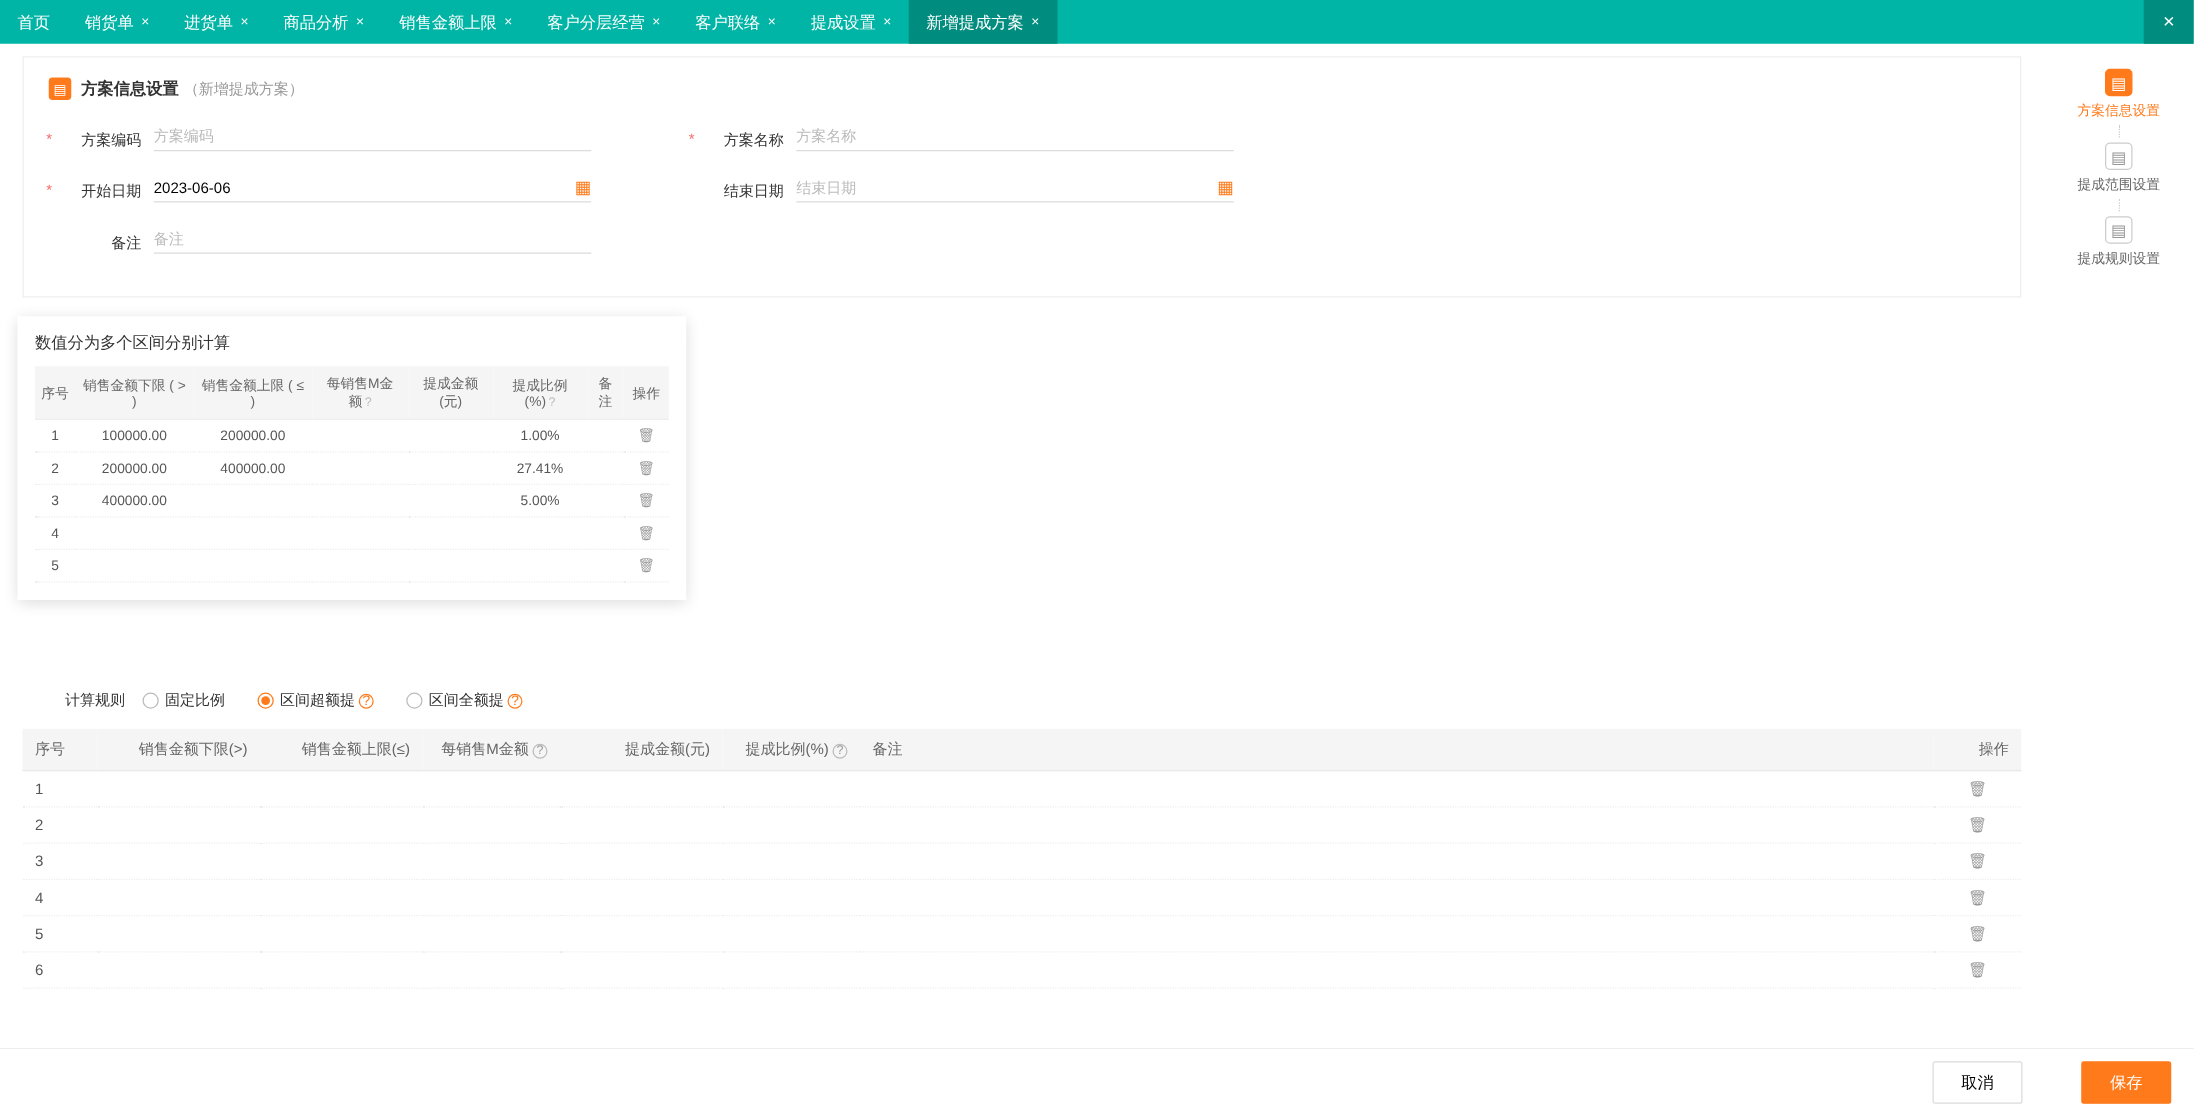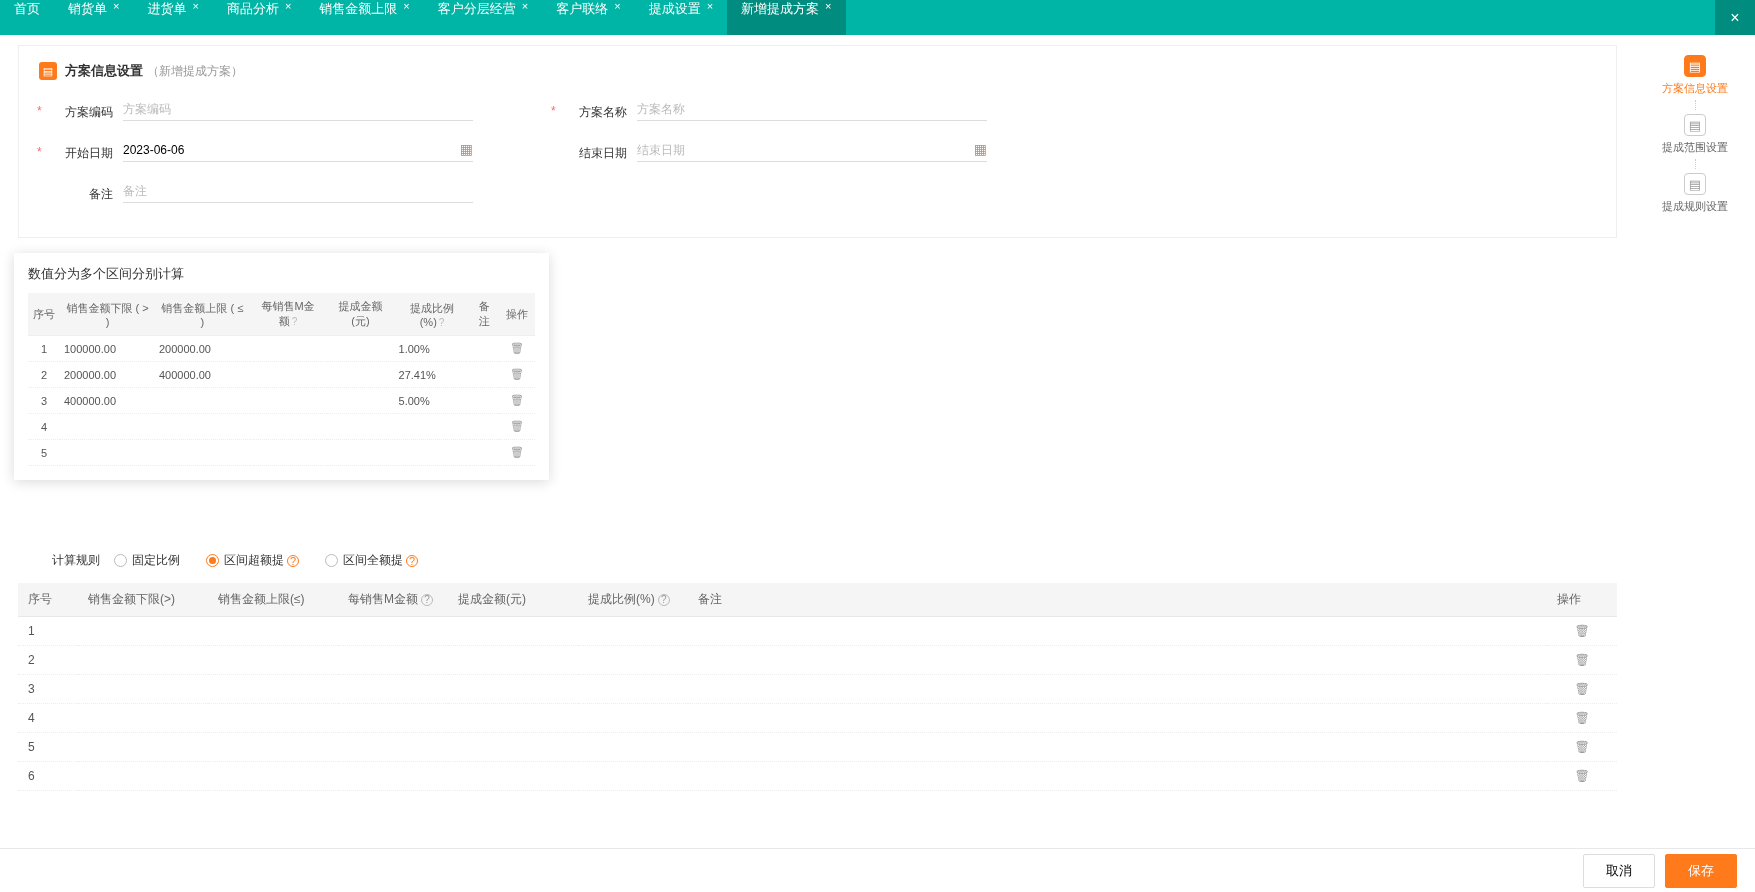--- a/index.html
+++ b/index.html
@@ -1,20 +1,20 @@
 <!DOCTYPE html>
 <html><head>
 <meta charset="utf-8">
 <style>
 * { box-sizing: border-box; margin: 0; padding: 0; }
 body { font-family: "Microsoft YaHei", Arial, sans-serif; font-size: 12px; color: #333; background: #fff; }
 
 
 .top-tabs { background: #00b5a5; height: 35px; display: flex; align-items: stretch; position: relative; }
-.tab { display: flex; align-items: flex-start; padding: 0 14px; color: #fff; cursor: pointer; font-size: 13px; white-space: nowrap; }
+.tab { display: flex; align-items: center; padding: 0 14px; color: #fff; cursor: pointer; font-size: 13px; white-space: nowrap; }
 .tab.active { background: #008c7e; }
 .tab .close { margin-left: 6px; font-size: 11px; }
 .tab-close-all { position: absolute; right: 0; top: 0; width: 40px; height: 35px; background: #008c7e; color: #fff; display: flex; align-items: center; justify-content: center; font-size: 16px; cursor: pointer; }
 
 
 .page-body { display: flex; }
 .main-area { flex: 1; padding: 10px 18px 60px 18px; min-width: 0; }
 .side-nav { width: 120px; padding-top: 20px; display: flex; flex-direction: column; align-items: center; }
 .side-step { display: flex; flex-direction: column; align-items: center; margin-bottom: 4px; }
 .side-step .icon-box { width: 22px; height: 22px; border: 1px solid #ccc; border-radius: 4px; display: flex; align-items: center; justify-content: center; font-size: 13px; color: #999; background: #fff; }
@@ -41,47 +41,47 @@
 .date-icon { position: absolute; right: 0; top: 2px; color: #ff7a1a; font-size: 14px; pointer-events: none; }
 
 
 .popover { position: absolute; left: 14px; top: 253px; width: 535px; background: #fff; box-shadow: 0 2px 12px rgba(0,0,0,0.15); padding: 12px 14px 14px 14px; z-index: 100; font-size: 12px; }
 .popover h4 { font-size: 13px; font-weight: normal; margin-bottom: 10px; }
 .pop-example-row { display: flex; align-items: flex-start; margin-bottom: 10px; }
 .example-tag { background: #e0f5ee; color: #00a389; padding: 1px 4px; border-radius: 2px; font-size: 11px; margin-right: 6px; flex-shrink: 0; line-height: 18px; }
 .example-text { color: #555; line-height: 18px; }
 .pop-table { width: 100%; border-collapse: collapse; font-size: 11px; }
 .pop-table th { background: #f5f5f5; padding: 6px 4px; text-align: center; color: #666; font-weight: normal; border-bottom: 1px solid #eee; }
-.pop-table td { padding: 6px 4px; text-align: left; border-bottom: 1px dotted #eee; color: #555; }
+.pop-table td { padding: 6px 4px; text-align: center; border-bottom: 1px dotted #eee; color: #555; }
 .pop-table td.center { text-align: center; }
 .pop-table .help { color: #bbb; font-size: 10px; margin-left: 2px; }
 .pop-note { color: #ff7a1a; font-size: 11px; margin-top: 10px; }
 .trash-icon { color: #999; cursor: pointer; }
 
 
 .calc-rule-row { display: flex; align-items: center; margin: 0 0 14px 18px; padding-top: 4px; }
 .calc-rule-label { width: 64px; text-align: right; margin-right: 14px; color: #333; }
 .radio-group { display: flex; align-items: center; gap: 26px; }
 .radio-item { display: flex; align-items: center; cursor: pointer; }
 .radio-circle { width: 13px; height: 13px; border: 1px solid #bbb; border-radius: 50%; margin-right: 5px; display: flex; align-items: center; justify-content: center; }
 .radio-item.selected .radio-circle { border-color: #ff7a1a; }
 .radio-item.selected .radio-circle::after { content: ""; width: 7px; height: 7px; background: #ff7a1a; border-radius: 50%; }
 .radio-item .help-q { color: #ff7a1a; font-size: 11px; margin-left: 3px; border: 1px solid #ff7a1a; border-radius: 50%; width: 12px; height: 12px; display: inline-flex; align-items: center; justify-content: center; }
 
 
 .main-table { width: 100%; border-collapse: collapse; font-size: 12px; }
-.main-table th { background: #f5f5f5; padding: 8px 10px; color: #666; font-weight: normal; text-align: left; border-bottom: 1px solid #e8e8e8; }
+.main-table th { background: #f5f5f5; padding: 8px 10px; color: #666; font-weight: normal; text-align: right; border-bottom: 1px solid #e8e8e8; }
 .main-table th.left, .main-table td.left { text-align: left; padding-left: 10px; }
 .main-table td { padding: 7px 10px; border-bottom: 1px dotted #eee; text-align: center; color: #555; }
 .main-table .help-q2 { color: #999; border: 1px solid #bbb; border-radius: 50%; width: 12px; height: 12px; display: inline-flex; align-items: center; justify-content: center; font-size: 10px; margin-left: 3px; }
 
 
-.footer { position: fixed; bottom: 0; left: 0; right: 0; height: 44px; background: #fff; border-top: 1px solid #e8e8e8; display: flex; align-items: center; justify-content: flex-end; padding: 0 18px; gap: 10px; }
+.footer { position: fixed; bottom: 0; left: 0; right: 0; height: 54px; background: #fff; border-top: 1px solid #e8e8e8; display: flex; align-items: center; justify-content: flex-end; padding: 0 18px; gap: 10px; }
 .btn { padding: 7px 22px; font-size: 13px; border: 1px solid #dcdcdc; background: #fff; cursor: pointer; border-radius: 2px; }
-.btn-primary { background: #ff7a1a; color: #fff; border-color: #ff7a1a; }
+.btn-primary { background: #ff7a1a; color: #fff; border-color: #ff7a1a; margin-left: 37px; }
 
 
 .spacer-under-panel { height: 290px; }
 </style>
 </head>
 <body>
 
 <div class="top-tabs">
   <div class="tab">
       <span>首页</span>

